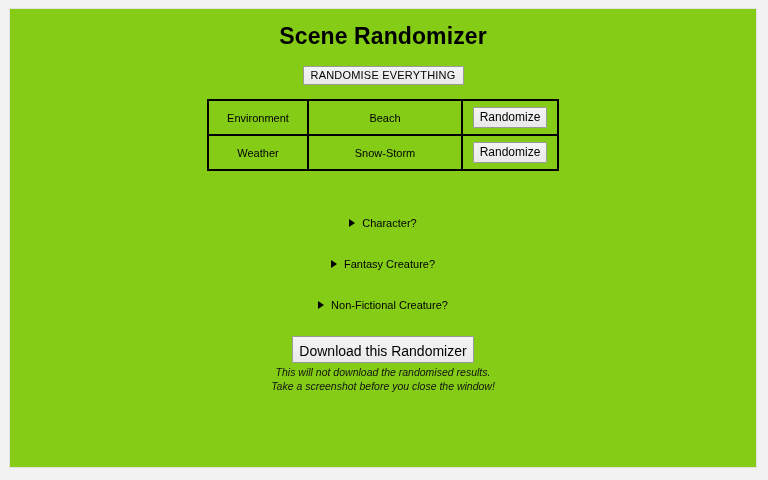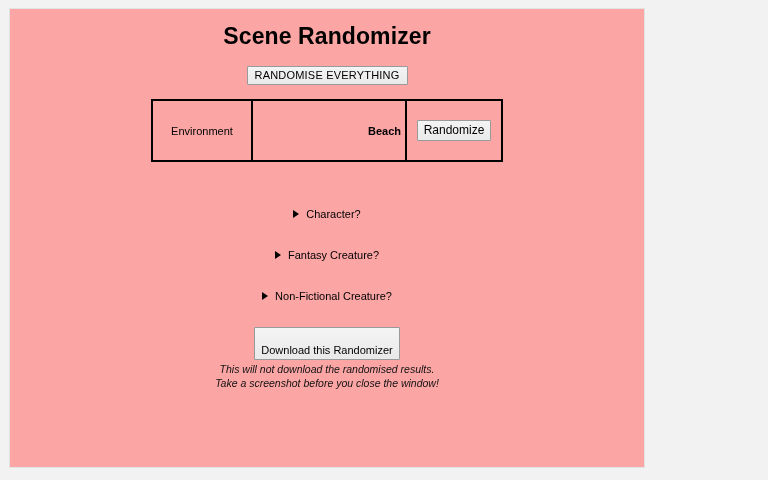--- a/index.html
+++ b/index.html
@@ -21,23 +21,23 @@
     left: 0;
     top: 0;
     width: 768px;
     height: 480px;
     background: #f2f2f2;
   }
   .page {
     position: absolute;
     left: 9px;
     top: 8px;
-    width: 636px;
+    width: 748px;
     height: 460px;
-    background: #fca5a5;
+    background: #84cc16;
     border: 1px solid #e2e2e2;
     box-sizing: border-box;
     overflow: hidden;
   }
   .page-inner {
     position: relative;
     width: 100%;
     height: 100%;
     text-align: center;
   }
@@ -85,33 +85,33 @@
   table.scene-table {
     border-collapse: collapse;
     border: 2px solid #000;
     table-layout: fixed;
     width: 320px;
   }
   table.scene-table td {
     border: 2px solid #000;
     height: 33px;
     vertical-align: middle;
-    padding: 13px 4px;
+    padding: 0 4px;
     font-size: 11px;
     color: #000;
   }
   td.col-label {
     width: 90px;
     text-align: center;
     font-weight: normal;
   }
   td.col-value {
     width: 144px;
-    text-align: right;
-    font-weight: bold;
+    text-align: center;
+    font-weight: normal;
   }
   td.col-action {
     width: 86px;
     text-align: center;
     border-right: 2px solid #000;
   }
   .btn-row-random {
     font-size: 12px;
     padding: 2px 6px 3px 6px;
   }
@@ -145,22 +145,22 @@
     border-left: 6px solid #000;
     margin-right: 7px;
     display: inline-block;
   }
 
   
   .footer-block {
     margin-top: 25px;
   }
   .btn-download {
-    font-size: 11px;
-    padding: 16px 6px 3px 6px;
+    font-size: 14px;
+    padding: 6px 6px 3px 6px;
   }
   .footer-note {
     margin-top: 3px;
     font-size: 10.5px;
     font-style: italic;
     color: #111;
     line-height: 1.28;
   }
   .footer-note div {
     white-space: nowrap;
@@ -182,20 +182,27 @@
       <div class="table-wrap">
         <table class="scene-table">
           <tbody>
             <tr>
               <td class="col-label">Environment</td>
               <td class="col-value">Beach</td>
               <td class="col-action">
                 <button class="btn btn-row-random">Randomize</button>
               </td>
             </tr>
+            <tr>
+              <td class="col-label">Weather</td>
+              <td class="col-value">Snow-Storm</td>
+              <td class="col-action">
+                <button class="btn btn-row-random">Randomize</button>
+              </td>
+            </tr>
           </tbody>
         </table>
       </div>
 
       <div class="details-block">
 
         <div class="detail-item">
           <span class="disclosure-tri"></span>
           <span>Character?</span>
         </div>

